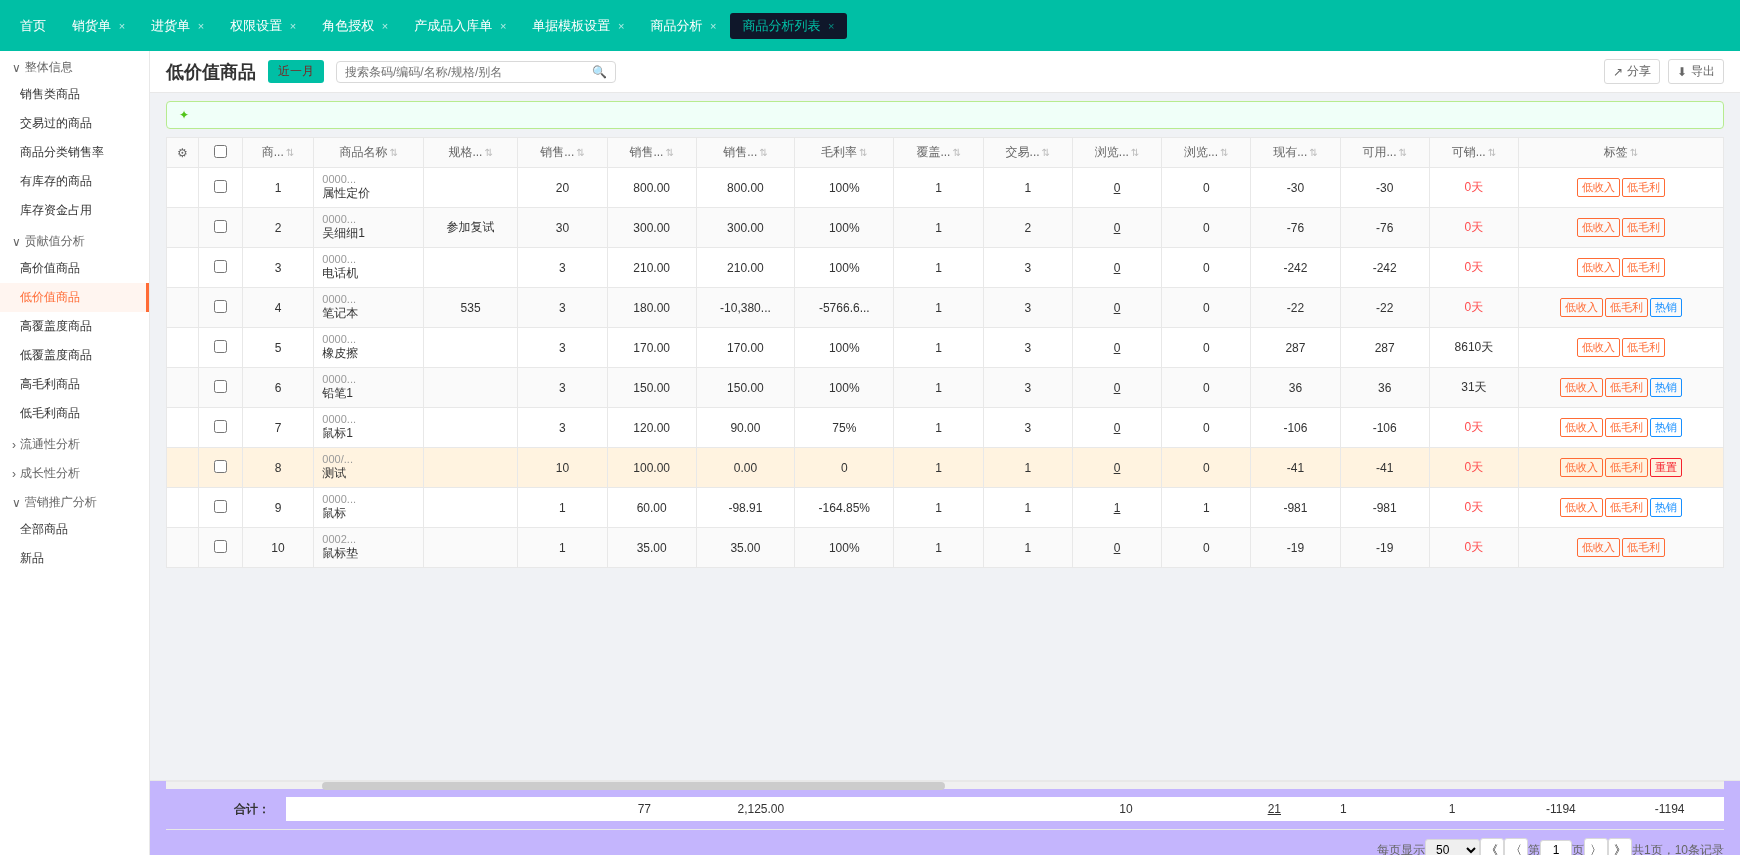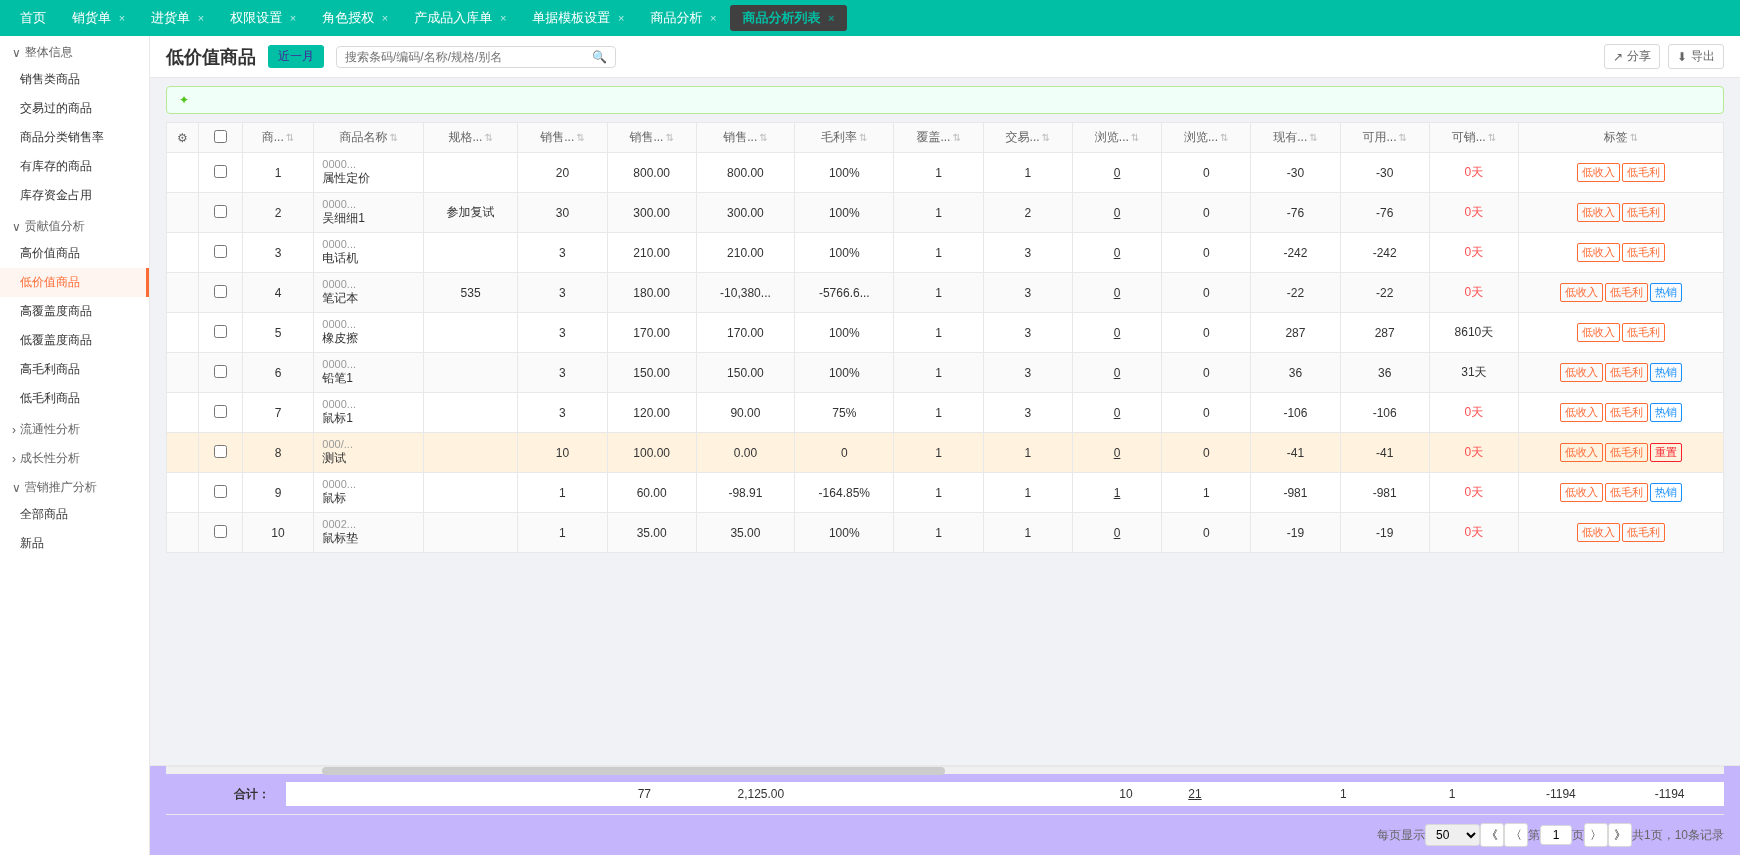--- a/index.html
+++ b/index.html
@@ -3,33 +3,33 @@
   <meta charset="utf-8">
   <style>
     * { box-sizing: border-box; margin: 0; padding: 0; }
     body { font-family: 'Microsoft YaHei', Arial, sans-serif; font-size: 12px; background: #f0f2f5; color: #333; }
 
     
     .top-nav {
       background: #00bfa5;
       display: flex;
       align-items: center;
-      height: 36px;
+      height: 51px;
       padding: 0 8px;
       gap: 2px;
     }
     .nav-item {
       color: #fff;
       padding: 4px 12px;
       cursor: pointer;
       white-space: nowrap;
       border-radius: 3px;
       font-size: 13px;
     }
-    .nav-item.active { background: #404040; color: #00bfa5; font-weight: bold; }
+    .nav-item.active { background: #0f172a; color: #00bfa5; font-weight: normal; }
     .nav-item .close-x { margin-left: 4px; font-size: 11px; opacity: 0.7; }
 
     
     .main-layout {
       display: flex;
       height: calc(100vh - 36px);
     }
 
     
     .sidebar {
@@ -73,21 +73,21 @@
       gap: 12px;
       border-bottom: 1px solid #e8e8e8;
     }
     .page-title {
       font-size: 18px;
       font-weight: bold;
       color: #333;
     }
     .period-btn {
       background: #00bfa5;
-      color: #4c1d95;
+      color: #7f1d1d;
       border: none;
       border-radius: 3px;
       padding: 3px 10px;
       font-size: 12px;
       cursor: pointer;
     }
     .search-box {
       display: flex;
       align-items: center;
       border: 1px solid #d9d9d9;
@@ -605,21 +605,21 @@
               <td style="width:32px;border:none;"></td>
               <td style="width:32px;border:none;"></td>
               <td style="width:50px;border:none;"></td>
               <td style="width:120px;border:none;"></td>
               <td style="width:70px;border:none;"></td>
               <td style="min-width:70px;text-align:center;border:none;">77</td>
               <td style="min-width:80px;text-align:center;border:none;">2,125.00</td>
               <td style="min-width:90px;border:none;"></td>
               <td style="min-width:70px;border:none;"></td>
               <td style="min-width:70px;text-align:center;border:none;">10</td>
-              <td style="min-width:70px;text-align:left;border:none;text-decoration:underline;">21</td>
+              <td style="min-width:70px;text-align:right;border:none;text-decoration:underline;">21</td>
               <td style="min-width:70px;text-align:center;border:none;">1</td>
               <td style="min-width:70px;text-align:center;border:none;">1</td>
               <td style="min-width:70px;text-align:center;border:none;">-1194</td>
               <td style="min-width:70px;text-align:center;border:none;">-1194</td>
             </tr>
           </tbody>
         </table>
       </div>
       <div class="pagination-bar">
         <span>每页显示</span>

